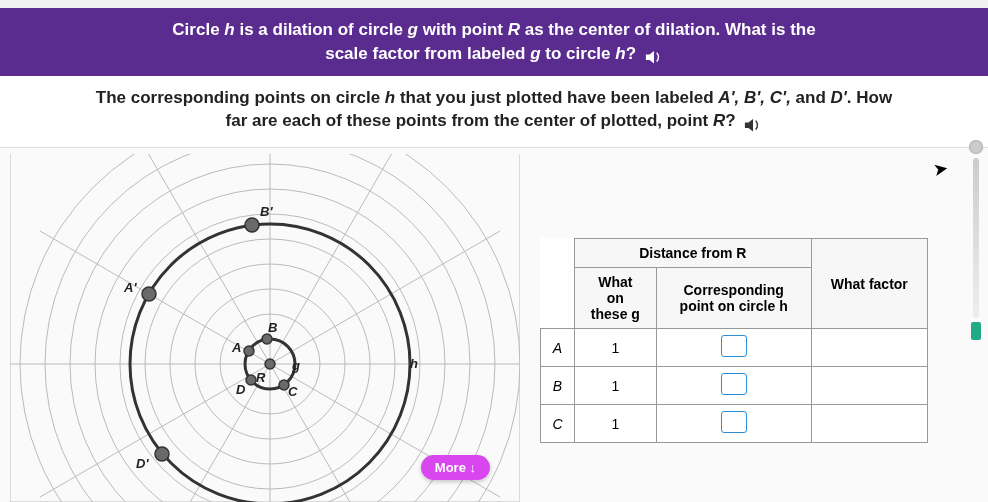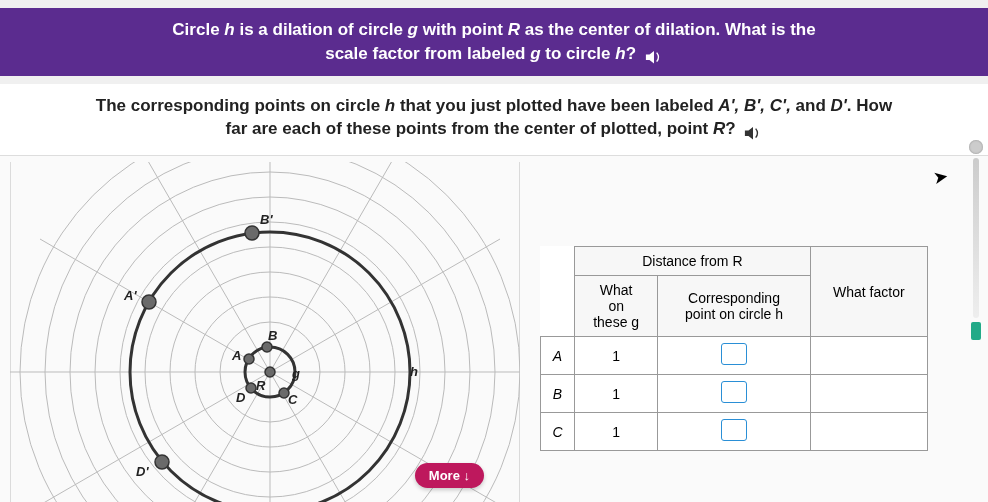--- a/index.html
+++ b/index.html
@@ -30,42 +30,41 @@
   }
   .subhead {
     background: #fff;
     color: #222;
     font-weight: bold;
     font-size: 17px;
     text-align: center;
     padding: 10px 30px 14px 30px;
     line-height: 1.4;
     border-bottom: 1px solid #ddd;
-    margin-top: 8px;
   }
   .work {
     display: flex;
     background: #fafafa;
     height: 360px;
   }
   .diagram {
     width: 530px;
     position: relative;
     padding: 6px 0 0 10px;
   }
   .svgwrap {
     width: 510px;
     height: 350px;
     position: relative;
   }
   .more-btn {
     position: absolute;
-    right: 36px;
+    right: 30px;
     bottom: 24px;
-    background: #be185d;
+    background: #d946ef;
     color: #fff;
     border: none;
     border-radius: 16px;
     padding: 5px 14px;
     font-size: 13px;
     font-weight: bold;
     cursor: pointer;
     box-shadow: 0 2px 4px rgba(0,0,0,.2);
   }
   .right {
@@ -79,21 +78,21 @@
     margin-top: 50px;
     background: #fff;
   }
   table.data th, table.data td {
     border: 1px solid #999;
     padding: 6px 8px;
     text-align: center;
     font-size: 14px;
     vertical-align: middle;
   }
-  table.data th { background: #f7f7f7; font-weight: normal; }
+  table.data th { background: #f7f7f7; font-weight: bold; }
   .rowlabel { font-style: italic; width: 34px; }
   .inputcell {
     width: 26px; height: 22px;
     border: 1px solid #2a8fd6;
     border-radius: 3px;
     display: inline-block;
     background: #fff;
     cursor: text;
   }
   .cursor-fake {

